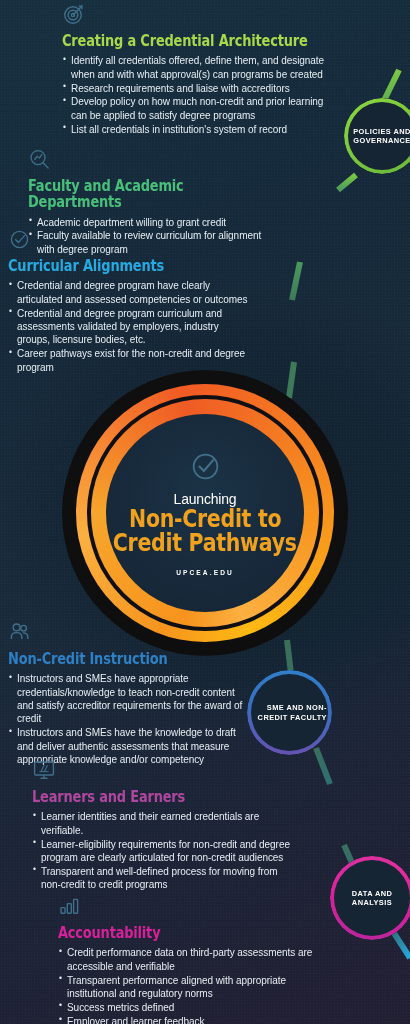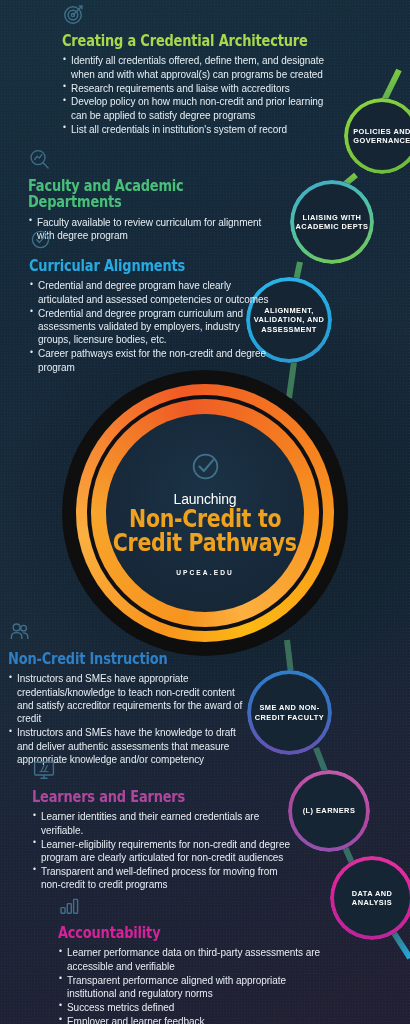--- a/index.html
+++ b/index.html
@@ -164,39 +164,27 @@
     <path d="M316 748 L330 784" stroke="url(#g5)" stroke-width="6"></path>
     <path d="M344 845 L356 872" stroke="url(#g5)" stroke-width="6"></path>
     <path d="M392 930 L410 958" stroke="url(#g6)" stroke-width="6"></path>
   </svg>
 
   <div class="node" style="left:344px; top:98px; width:76px; height:76px;">
     <div class="ring" style="background:linear-gradient(150deg,#8cd63f,#6ab83c);"></div>
     <span class="label">POLICIES AND GOVERNANCE</span>
   </div>
 
-  <div class="node" style="left:290px; top:180px; width:84px; height:84px;">
-    <div class="ring" style="background:linear-gradient(160deg,#3ea9c9 0%,#4fc0a8 45%,#7ac943 100%);"></div>
-    <span class="label">LIAISING WITH ACADEMIC DEPTS</span>
-  </div>
-
-  <div class="node" style="left:246px; top:277px; width:86px; height:86px;">
-    <div class="ring" style="background:linear-gradient(165deg,#2bb4e8 0%,#24a5de 60%,#2d96c9 100%);"></div>
-    <span class="label">ALIGNMENT, VALIDATION, AND ASSESSMENT</span>
-  </div>
-
-  <div class="node" style="left:247px; top:670px; width:85px; height:85px;">
+
+
+  <div class="node" style="left:247px; top:670px; width:85px; height:85px;text-align:right;">
     <div class="ring" style="background:linear-gradient(185deg,#2f7fc9 0%,#3a6fc0 45%,#6a4fb0 100%);"></div>
     <span class="label">SME AND NON-CREDIT FACULTY</span>
   </div>
 
-  <div class="node" style="left:288px; top:770px; width:82px; height:82px;">
-    <div class="ring" style="background:linear-gradient(195deg,#c65fae 0%,#b0479e 50%,#8a53b0 100%);"></div>
-    <span class="label">(L) EARNERS</span>
-  </div>
 
   <div class="node" style="left:330px; top:856px; width:84px; height:84px;">
     <div class="ring" style="background:linear-gradient(190deg,#e0329f 0%,#d6219b 55%,#b5279a 100%);"></div>
     <span class="label">DATA AND ANALYSIS</span>
   </div>
 
   <div class="block" style="left:62px; top:2px; width:280px;">
     <span class="ico">
       <svg width="24" height="24" viewBox="0 0 24 24" fill="none" stroke="#3f6f8a" stroke-width="1.4">
         <circle cx="11" cy="13" r="8.2"></circle>
@@ -218,25 +206,26 @@
   <div class="block" style="left:28px; top:148px; width:250px;">
     <span class="ico">
       <svg width="23" height="23" viewBox="0 0 24 24" fill="none" stroke="#3f6f8a" stroke-width="1.4">
         <circle cx="10.5" cy="10" r="7.3"></circle>
         <path d="M15.7 15.4 L21 20.8" stroke-linecap="round"></path>
         <path d="M7 12 L9.6 8.6 L11.8 10.6 L14.5 6.8" stroke-linecap="round" stroke-linejoin="round" stroke-width="1.3"></path>
       </svg>
     </span>
     <h2 style="color:#49c07a">Faculty and Academic Departments</h2>
     <ul>
+      <li>Academic department willing to grant credit</li>
       <li>Faculty available to review curriculum for alignment with degree program</li>
     </ul>
   </div>
 
-  <div class="block" style="left:8px; top:228px; width:240px;margin-left:21px;">
+  <div class="block" style="left:8px; top:228px; width:240px;">
     <span class="ico">
       <svg width="23" height="23" viewBox="0 0 24 24" fill="none" stroke="#3f6f8a" stroke-width="1.4">
         <circle cx="12" cy="12" r="8.4"></circle>
         <path d="M8 12.2 L10.9 15 L17 8.2" stroke-linecap="round" stroke-linejoin="round" stroke-width="1.5"></path>
       </svg>
     </span>
     <h2 style="color:#27aae1">Curricular Alignments</h2>
     <ul>
       <li>Credential and degree program have clearly articulated and assessed competencies or outcomes</li>
       <li>Credential and degree program curriculum and assessments validated by employers, industry groups, licensure bodies, etc.</li>
@@ -299,21 +288,21 @@
   <div class="block" style="left:58px; top:894px; width:270px;">
     <span class="ico">
       <svg width="24" height="24" viewBox="0 0 24 24" fill="none" stroke="#3f6f8a" stroke-width="1.4">
         <rect x="3" y="13.6" width="4" height="5.6" rx="0.6"></rect>
         <rect x="9.3" y="9.6" width="4" height="9.6" rx="0.6"></rect>
         <rect x="15.6" y="5.4" width="4" height="13.8" rx="0.6"></rect>
       </svg>
     </span>
     <h2 style="color:#d6219b">Accountability</h2>
     <ul>
-      <li>Learner performance data on third-party assessments are accessible and verifiable</li>
+      <li>Credit performance data on third-party assessments are accessible and verifiable</li>
       <li>Transparent performance aligned with appropriate institutional and regulatory norms</li>
       <li>Success metrics defined</li>
       <li>Employer and learner feedback</li>
       <li>Sustainability</li>
     </ul>
   </div>
 
 </div>
 
 </body></html>

